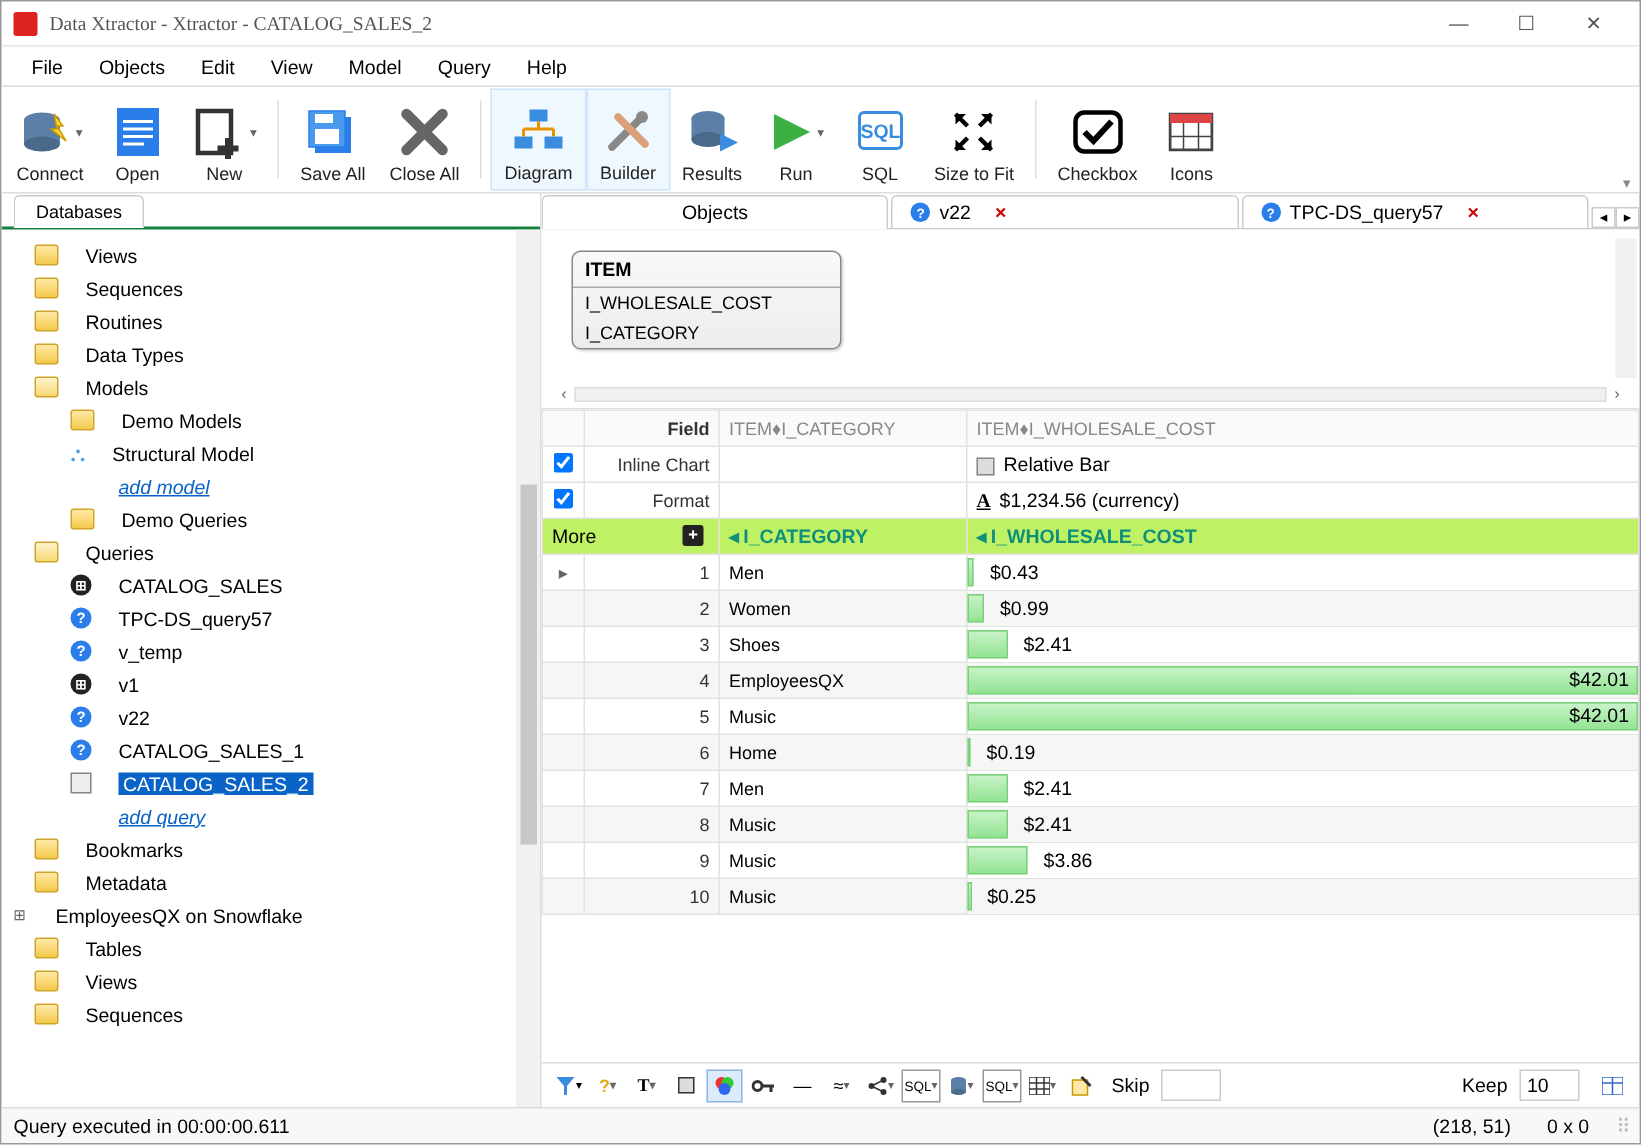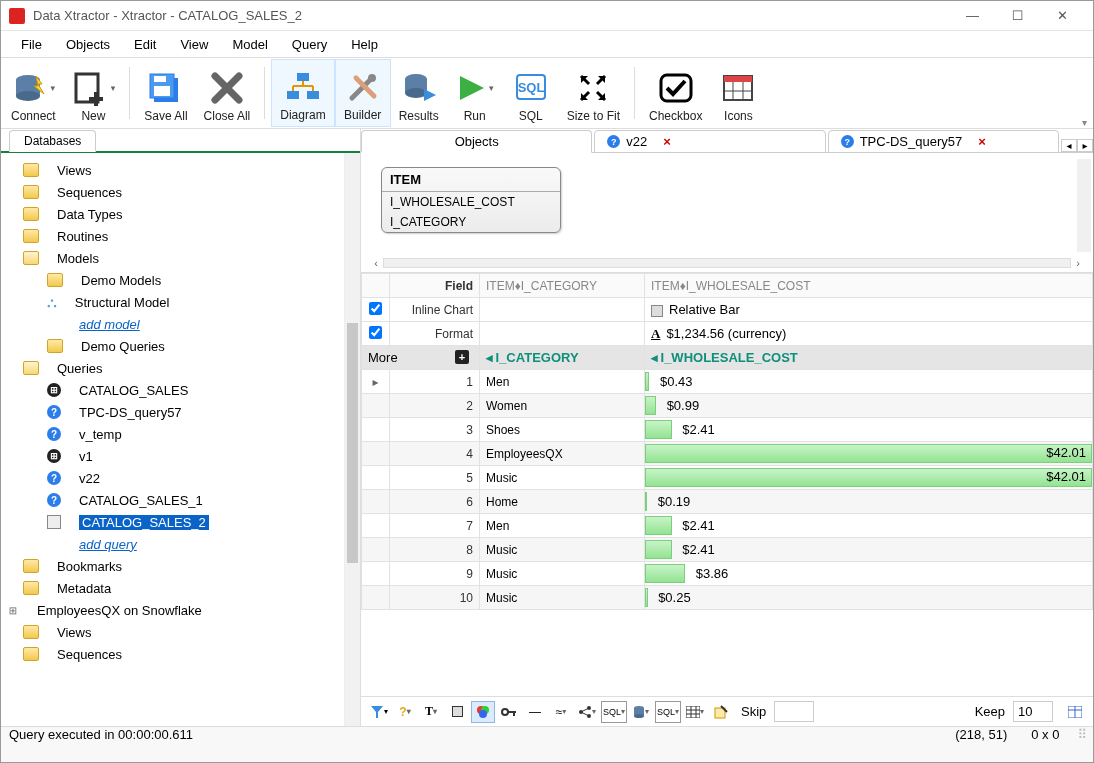--- a/index.html
+++ b/index.html
@@ -1,21 +1,21 @@
 <!DOCTYPE html>
 <html><head>
 <meta charset="utf-8">
 <style>
 * { box-sizing: border-box; margin: 0; padding: 0; font-family: "Segoe UI", Tahoma, sans-serif; font-size: 13px; }
 body { background: #fff; width: 1094px; height: 763px; border: 1px solid #999; overflow: hidden; display: flex; flex-direction: column; }
 
 
 .titlebar { height: 30px; display: flex; align-items: center; padding: 0 8px; border-bottom: 1px solid #e5e5e5; }
 .titlebar .app-icon { width: 16px; height: 16px; background: #d22; border-radius: 2px; margin-right: 8px; }
-.titlebar .title { flex: 1; color: #555; }
+.titlebar .title { flex: 1; color: #555; font-family: Liberation Serif, serif; }
 .titlebar .win-btn { width: 45px; height: 28px; text-align: center; line-height: 28px; color: #555; cursor: pointer; }
 
 
 .menubar { height: 26px; display: flex; align-items: center; padding: 0 10px; gap: 4px; }
 .menubar .menu-item { padding: 3px 10px; cursor: pointer; }
 
 
 .ribbon { height: 72px; border-top: 1px solid #ddd; border-bottom: 1px solid #ddd; display: flex; align-items: center; padding: 0 2px; background: #fff; }
 .ribbon .tool { display: flex; flex-direction: column; align-items: center; justify-content: flex-end; padding: 4px 8px; height: 68px; cursor: pointer; min-width: 56px; }
 .ribbon .tool .ticon { height: 42px; display: flex; align-items: center; justify-content: center; }
@@ -71,42 +71,42 @@
 .diagram-area .vsb { position:absolute; top:6px; bottom:20px; right:2px; width:14px; background:#f0f0f0; }
 
 
 .grid-wrap { flex:1; overflow:hidden; display:flex; flex-direction:column; }
 .grid { width:100%; border-collapse:collapse; }
 .grid th, .grid td { border:1px solid #e2e2e2; padding:3px 6px; height:24px; font-size:12px; }
 .grid .col-check { width:28px; text-align:center; }
 .grid .col-label { width:90px; text-align:right; color:#333; }
 .grid .col-a { width:165px; }
 .grid .hdr { background:#fafafa; color:#888; }
-.grid .more-row td { background:#e5e5e5; }
+.grid .more-row td { background:#bef264; }
 .grid .more-row .plus { background:#222;color:#fff;width:14px;height:14px;display:inline-flex;align-items:center;justify-content:center;border-radius:2px;font-size:11px;font-weight:bold; }
 .grid .colhead { color:#0f8f7a; font-weight:bold; }
 .grid .colhead .arrow { color:#0f8f7a; margin-right:3px; }
 .grid .rownum { text-align:right; color:#333; }
 .grid .data-row td { background:#fff; }
 .grid .data-row.alt td { background:#f6f6f6; }
 .grid .bar-cell { position:relative; padding:0; }
 .grid .bar-cell .bar { position:absolute; left:0; top:2px; bottom:2px; background:linear-gradient(#c9f3c9,#93e393); border:1px solid #7bd07b; }
 .grid .bar-cell .val { position:relative; padding-left:6px; line-height:20px; }
 .grid .bar-cell .val.right { position:absolute; right:6px; top:0; line-height:22px; }
 
 
 .btm-tools { height:30px; border-top:1px solid #ddd; display:flex; align-items:center; gap:2px; padding:0 6px; }
 .btm-tools .bt { width:24px;height:22px;display:flex;align-items:center;justify-content:center;border:1px solid transparent;cursor:pointer; font-size:12px; }
 .btm-tools .bt.active { border:1px solid #8fb7e6; background:#dcebfb; }
 .btm-tools .spacer { flex:1; }
 .btm-tools .lbl { margin:0 6px; }
 .btm-tools input { width:40px; border:1px solid #ccc; padding:2px 4px; }
 
 
-.status { height:36px; border-top:1px solid #ddd; display:flex; padding:0 8px; font-size:12px; background:#f8f8f8; }
+.status { height:24px; border-top:1px solid #ddd; display:flex; align-items:center; padding:0 8px; font-size:12px; background:#f8f8f8; }
 .status .s-left { flex:1; }
 .status .s-cell { margin-left:24px; }
 .status .grip { margin-left:18px; color:#bbb; letter-spacing:-2px; }
 </style>
 </head>
 <body>
 
 <div class="titlebar">
   <div class="app-icon"></div>
   <div class="title">Data Xtractor - Xtractor - CATALOG_SALES_2</div>
@@ -133,20 +133,32 @@
           <rect x="4" y="10" width="24" height="16" fill="#5b7fa6"></rect>
           <ellipse cx="16" cy="26" rx="12" ry="5" fill="#4a6a8c"></ellipse>
           <polygon points="24,6 30,14 26,14 32,24 22,16 26,16" fill="#ffd633" stroke="#cc9900"></polygon>
         </svg>
       <span class="dd">▾</span>
     </div>
     <div class="tlabel">Connect</div>
   </div>
   <div class="tool">
     <div class="ticon">
+        <svg width="32" height="36">
+          <rect x="2" y="2" width="28" height="32" fill="#2b7de9"></rect>
+          <rect x="6" y="10" width="20" height="2" fill="#fff"></rect>
+          <rect x="6" y="15" width="20" height="2" fill="#fff"></rect>
+          <rect x="6" y="20" width="20" height="2" fill="#fff"></rect>
+          <rect x="6" y="25" width="14" height="2" fill="#fff"></rect>
+        </svg>
+      </div>
+    <div class="tlabel">Open</div>
+  </div>
+  <div class="tool">
+    <div class="ticon">
         <svg width="36" height="36">
           <rect x="4" y="4" width="22" height="28" fill="none" stroke="#333" stroke-width="3"></rect>
           <rect x="22" y="22" width="4" height="14" fill="#333"></rect>
           <rect x="17" y="27" width="14" height="4" fill="#333"></rect>
         </svg>
         <span class="dd">▾</span>
       </div>
     <div class="tlabel">New</div>
   </div>
   <div class="sep"></div>
@@ -275,25 +287,25 @@
         <div class="row ind1">
             <span class="folder"></span>
             <span>Views</span>
           </div>
         <div class="row ind1">
             <span class="folder"></span>
             <span>Sequences</span>
           </div>
         <div class="row ind1">
             <span class="folder"></span>
+            <span>Routines</span>
+          </div>
+        <div class="row ind1">
+            <span class="folder"></span>
             <span>Data Types</span>
-          </div>
-        <div class="row ind1">
-            <span class="folder"></span>
-            <span>Routines</span>
           </div>
         <div class="row ind1">
             <span class="folder open"></span>
             <span>Models</span>
           </div>
         <div class="row ind2">
             <span class="folder"></span>
             <span>Demo Models</span>
           </div>
         <div class="row ind2">
@@ -348,20 +360,24 @@
             <span class="folder"></span>
             <span>Bookmarks</span>
           </div>
         <div class="row ind1">
             <span class="folder"></span>
             <span>Metadata</span>
           </div>
         <div class="row">
             <span class="expander">⊞</span>
             <span>EmployeesQX on Snowflake</span>
+          </div>
+        <div class="row ind1">
+            <span class="folder"></span>
+            <span>Tables</span>
           </div>
         <div class="row ind1">
             <span class="folder"></span>
             <span>Views</span>
           </div>
         <div class="row ind1">
             <span class="folder"></span>
             <span>Sequences</span>
           </div>
       </div>

